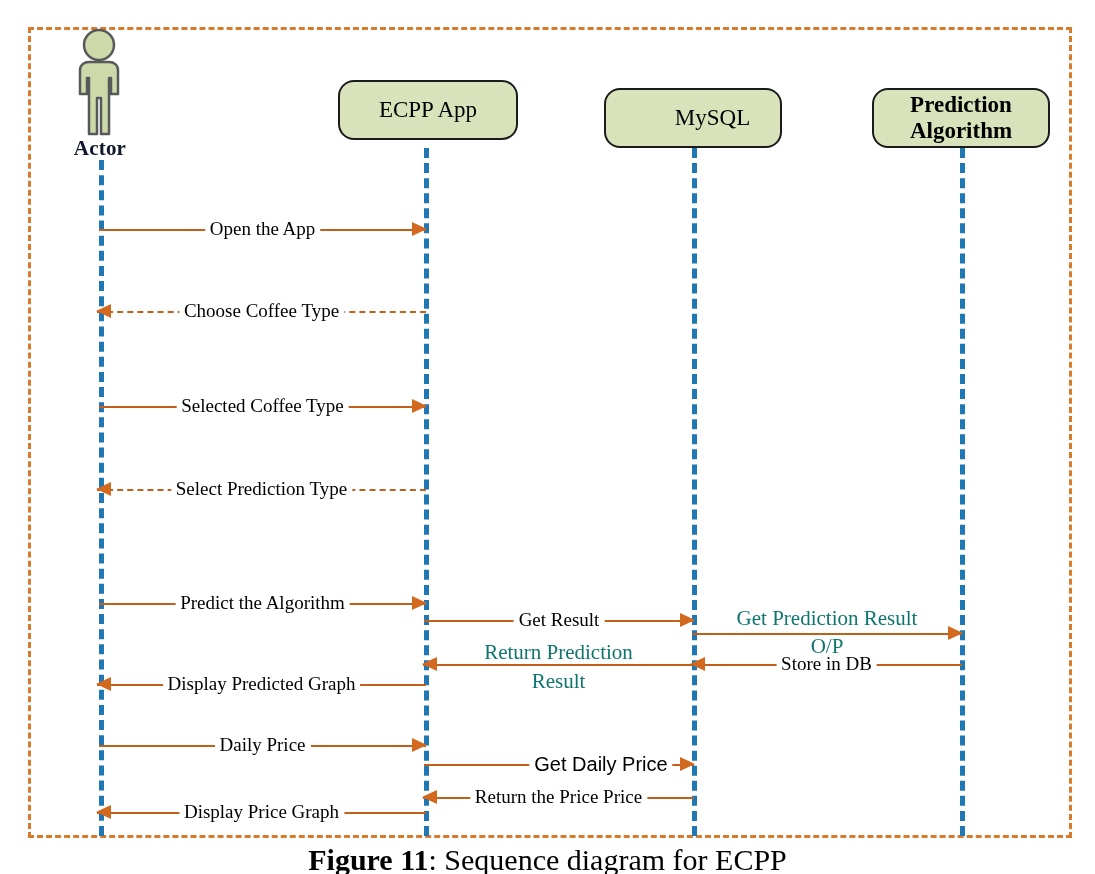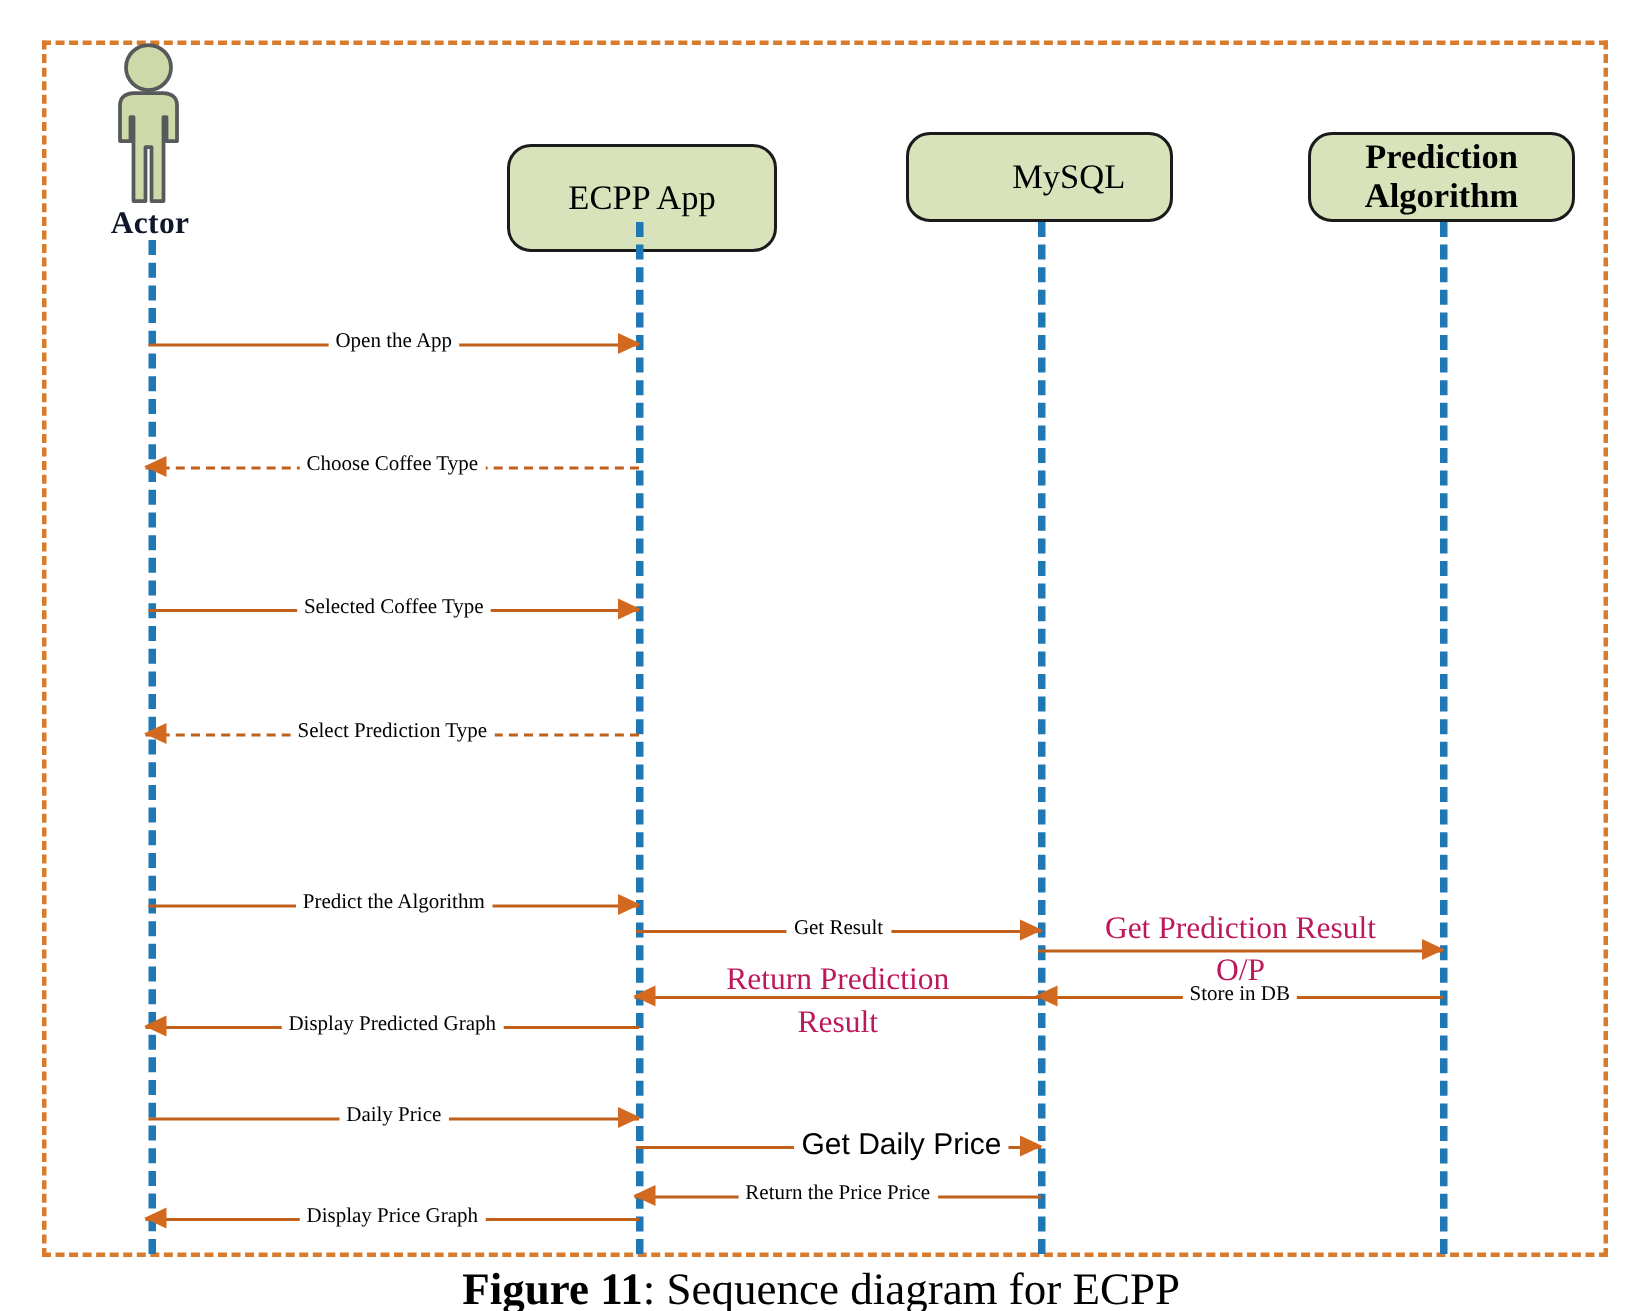--- a/index.html
+++ b/index.html
@@ -116,35 +116,35 @@
 
   
   .msg .label {
     position: absolute;
     left: 50%;
     transform: translate(-50%, -50%);
     top: 0;
     background: #ffffff;
     padding: 0 5px;
     white-space: nowrap;
-    font-size: 14px;
+    font-size: 19px;
     color: #000000;
     line-height: 1.05;
   }
   .msg .label.sans {
     font-family: "Liberation Sans", "DejaVu Sans", sans-serif;
     font-size: 20px;
     margin-left: 42px;
   }
 
   
   .float-label {
     position: absolute;
     font-size: 21px;
-    color: #be185d;
+    color: #0f766e;
     text-align: center;
     white-space: nowrap;
     line-height: 1.05;
     background: transparent;
   }
 
   
   .caption {
     position: absolute;
     left: 0;
@@ -157,21 +157,21 @@
   }
   .caption b { font-weight: bold; }
 </style>
 </head>
 <body>
 
 <div id="canvas">
 
   <div class="frame"></div>
 
-  <div class="lifebox" style="left:338px; top:96px; width:180px; height:72px;">
+  <div class="lifebox" style="left:338px; top:80px; width:180px; height:60px;">
     <span>ECPP App</span>
   </div>
 
   <div class="lifebox" style="left:604px; top:88px; width:178px; height:60px;padding-left:45px;">
     <span>MySQL</span>
   </div>
 
   <div class="lifebox" style="left:872px; top:88px; width:178px; height:60px;font-weight:bold;">
     <span>
       <span class="l2">Prediction</span>

